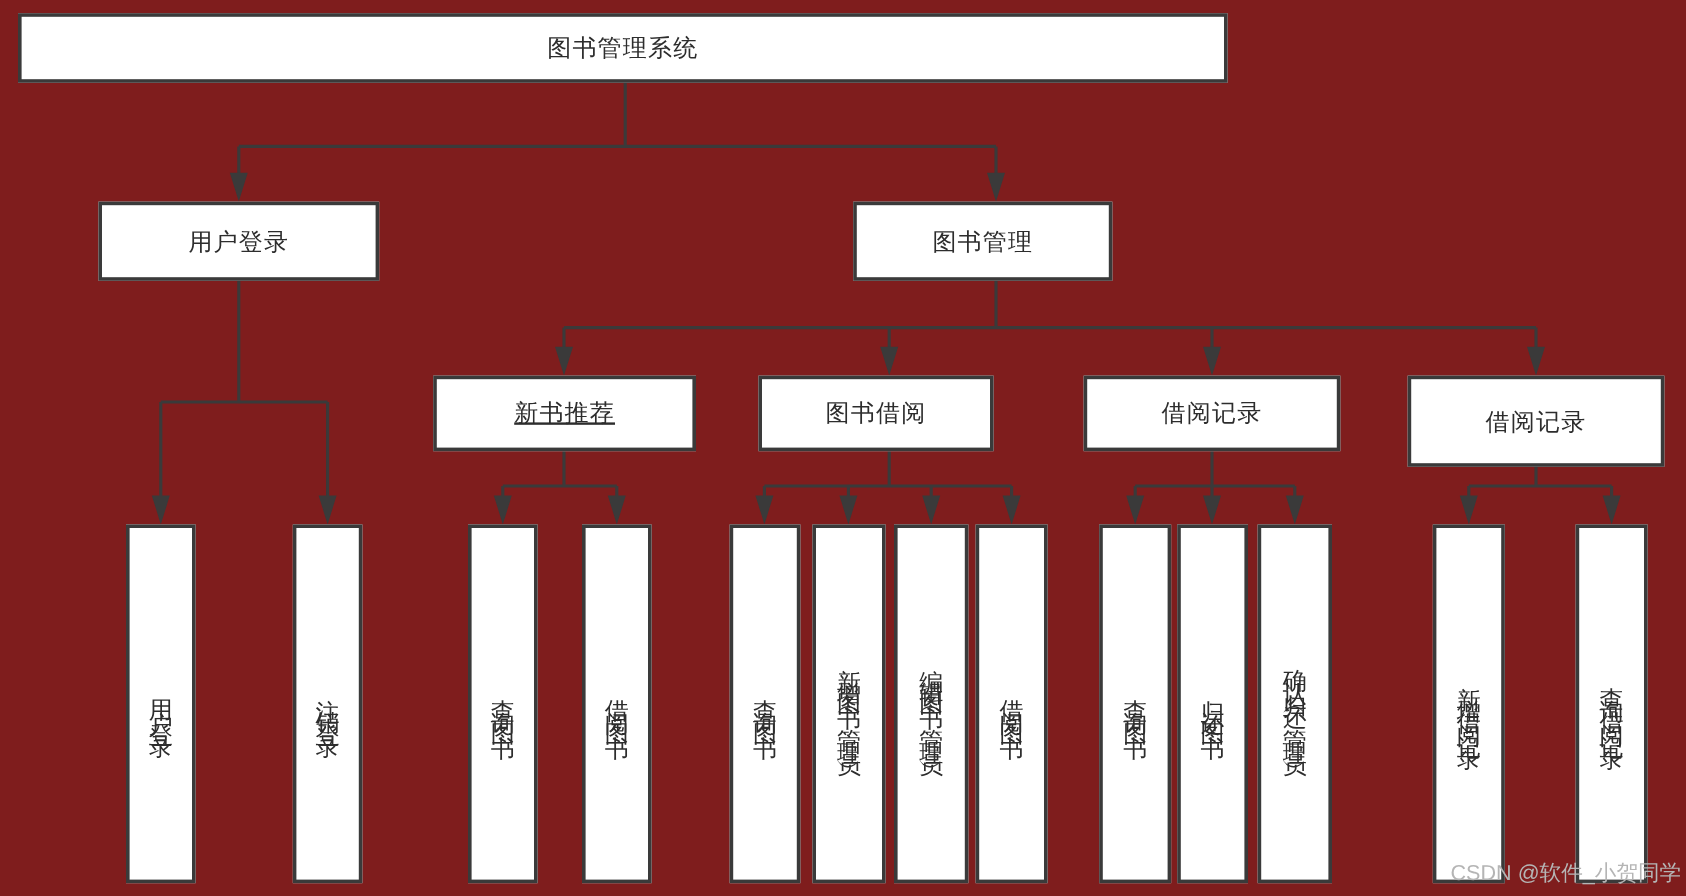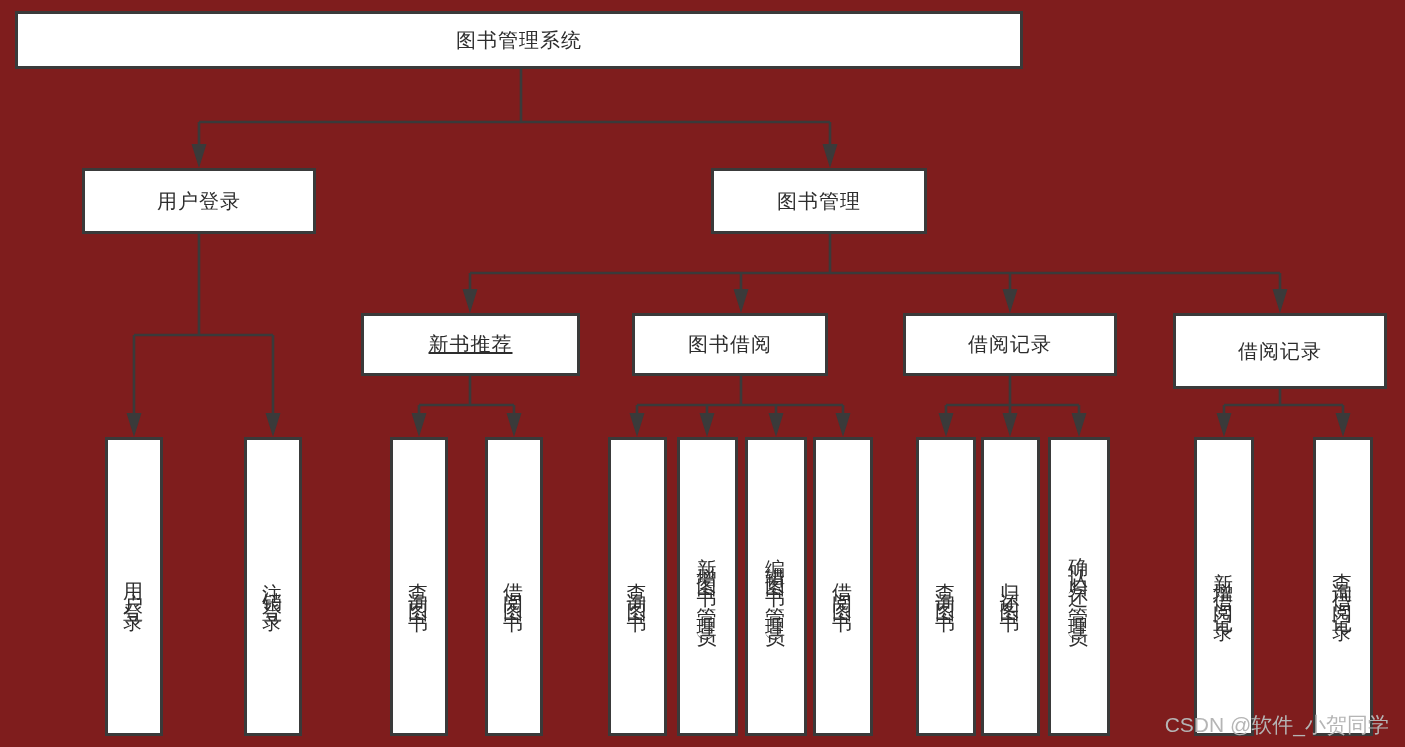--- a/index.html
+++ b/index.html
@@ -32,23 +32,23 @@
     white-space: nowrap;
   }
   .v-label {
     writing-mode: vertical-rl;
     font-size: 20px;
     letter-spacing: 10px;
     white-space: nowrap;
   }
   .watermark {
     position: absolute;
-    right: 16px;
+    right: 4px;
     bottom: 8px;
-    font-size: 21px;
+    font-size: 18px;
     color: #b5b5b5;
     white-space: nowrap;
   }
 </style>
 </head>
 <body>
 
 <div class="canvas">
 
   <svg class="connectors" viewBox="0 0 1405 747" xmlns="http://www.w3.org/2000/svg" aria-hidden="true">

